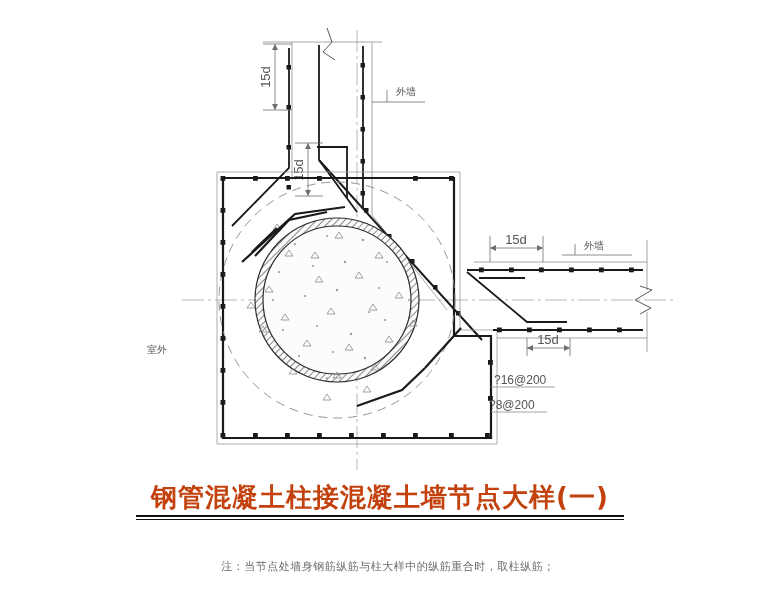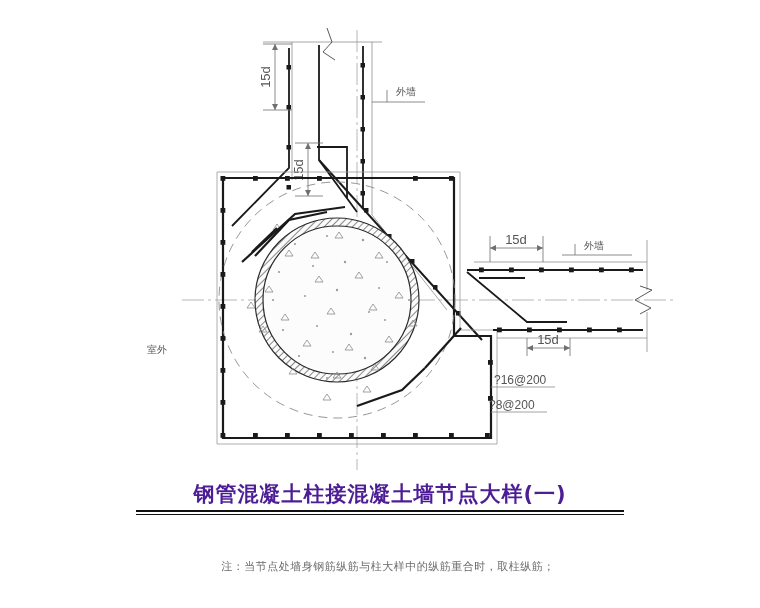--- a/index.html
+++ b/index.html
@@ -12,21 +12,21 @@
   }
   #drawing-area{position:absolute;left:0;top:0;width:760px;height:608px;margin-left:27px;}
   svg{display:block;}
   .cad-text{font-family:"Liberation Sans","DejaVu Sans",sans-serif;fill:#555;}
   .title-block{
     position:absolute;left:0;right:0;top:484px;
     text-align:center;
   }
   .title-text{
     font-family:"DejaVu Sans","Liberation Sans",sans-serif;
-    font-size:21px;font-weight:bold;color:#4c1d95;
+    font-size:26px;font-weight:bold;color:#c2410c;
     letter-spacing:1px;line-height:1;
     display:inline-block;
   }
   .title-rules{width:488px;margin:5px auto 0 auto;}
   .title-rules .r1{height:2px;background:#111;}
   .title-rules .r2{height:1px;background:#111;margin-top:2px;}
   .note-block{
     position:absolute;left:0;right:0;top:556px;text-align:center;padding-left:16px;
   }
   .note-text{

